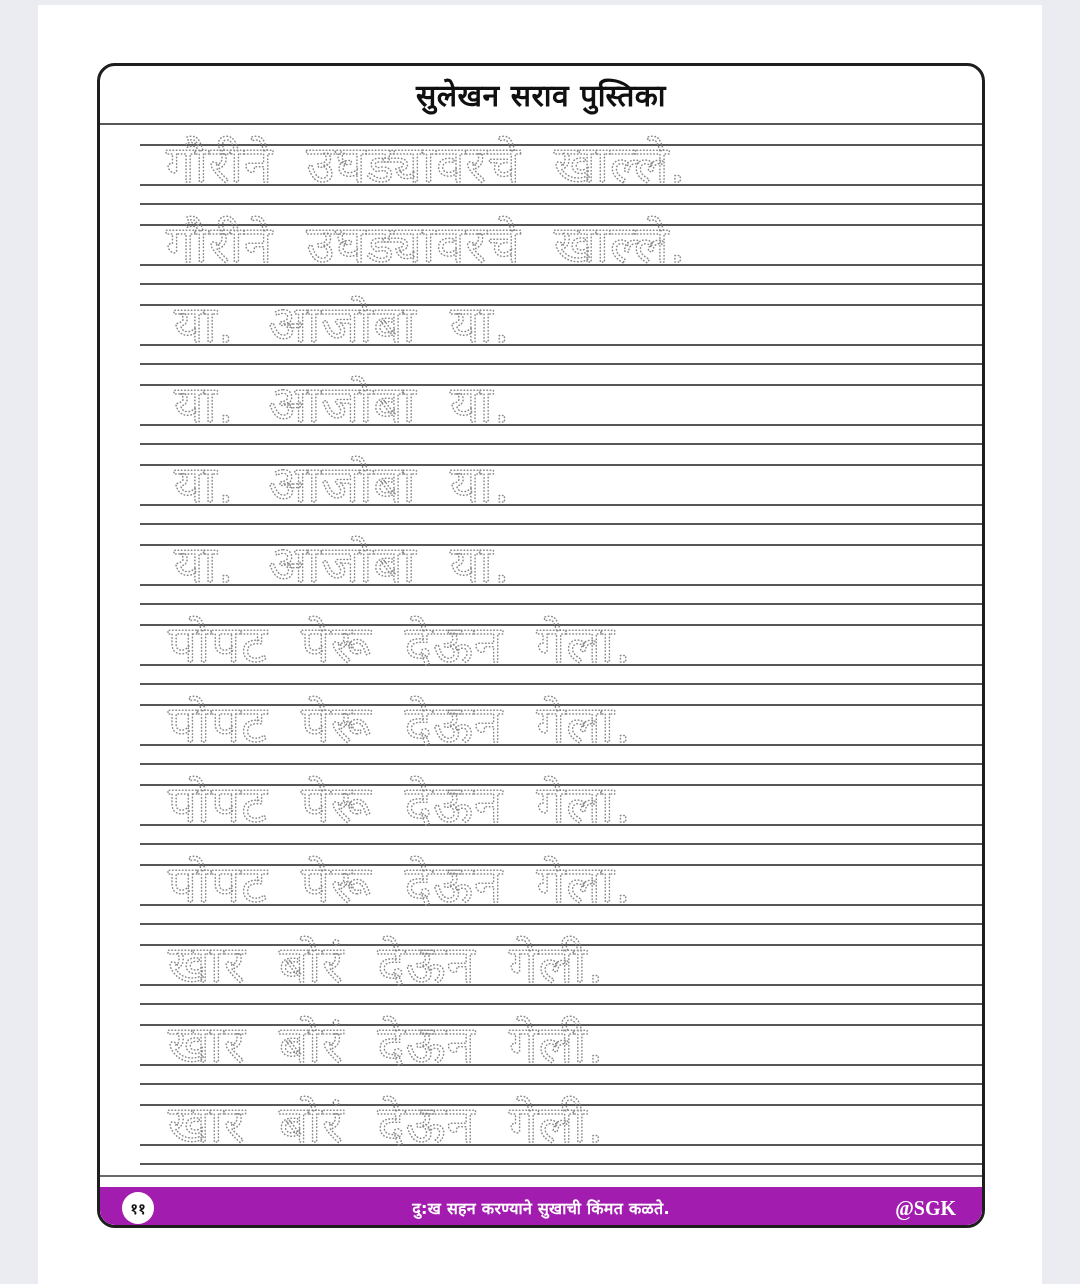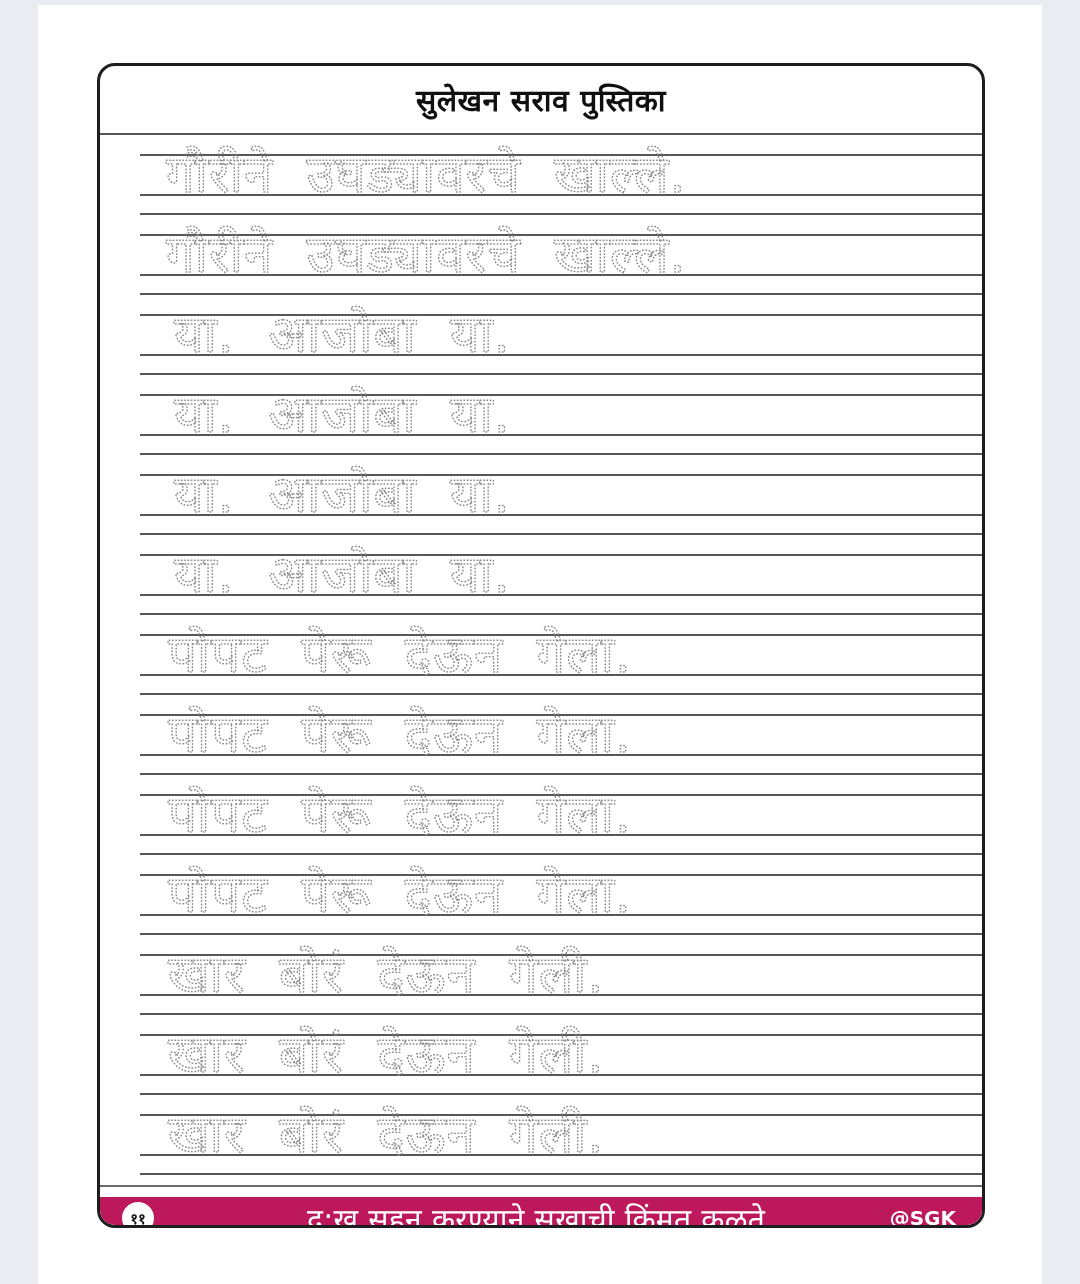--- a/index.html
+++ b/index.html
@@ -19,21 +19,21 @@
     position: absolute;
     left: 97px; top: 63px;
     width: 888px; height: 1165px;
     background: #ffffff;
     border: 3px solid #1e1e1e;
     border-radius: 18px;
     overflow: hidden;
   }
 
   .title-block {
-    height: 69px;
+    height: 59px;
     border-bottom: 2px solid #575757;
     display: flex; align-items: center; justify-content: center;
   }
   .title-block .title {
     font-size: 30px;
     font-weight: 700;
     color: #101010;
     letter-spacing: 0.5px;
   }
 
@@ -67,42 +67,43 @@
 
   .filler { position: relative; height: 22px; background: #ffffff; }
   .filler .hairline {
     position: absolute; top: 10px; left: 0; right: 0; height: 1.5px;
     background: #6a6a6a;
   }
 
   .footer-bar {
     position: relative;
     height: 42px;
-    background: #be185d;
+    background: #a21caf;
     display: flex; align-items: center; justify-content: center;
   }
   .page-badge {
     position: absolute; left: 22px; top: 5px;
     width: 32px; height: 32px; border-radius: 50%;
     background: #ffffff;
     display: flex; align-items: center; justify-content: center;
     font-size: 15px; font-weight: 700; color: #151515;
   }
   .quote {
     color: #ffffff;
-    font-size: 30px;
-    font-weight: 400;
+    font-size: 16px;
+    font-weight: 700;
     letter-spacing: 0.3px;
     text-align: center;
   }
   .credit {
     position: absolute; right: 26px;
     color: #ffffff;
     font-size: 20px;
     font-weight: 700;
+    font-family: Liberation Serif, serif;
   }
 </style>
 </head>
 <body>
 
 <div class="strip strip-top"></div>
 <div class="strip strip-left"></div>
 <div class="strip strip-right"></div>
 
 <div class="sheet">

